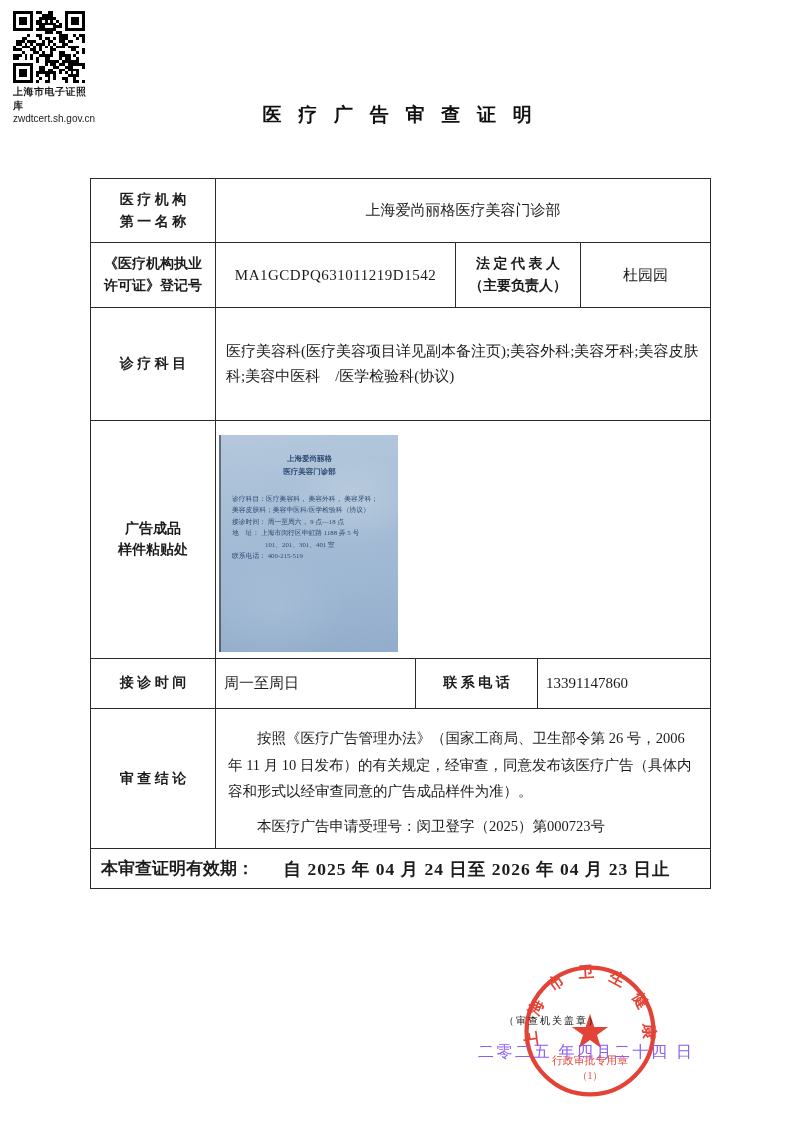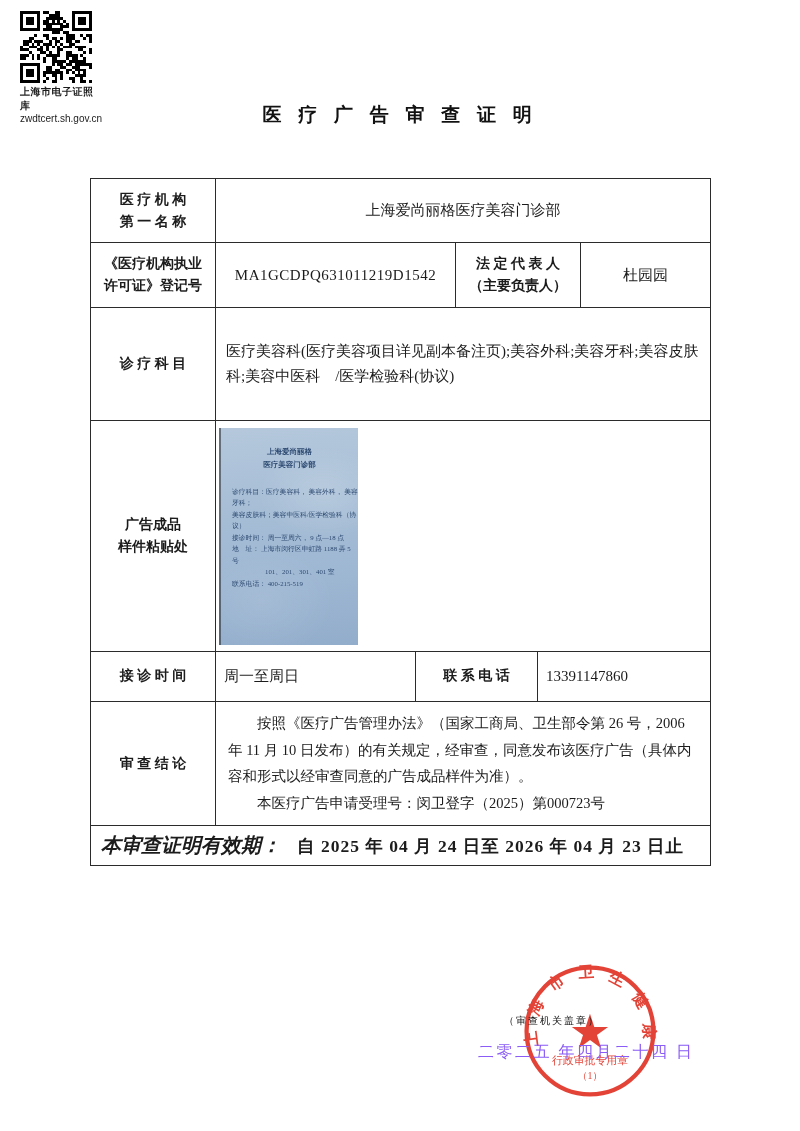--- a/index.html
+++ b/index.html
@@ -3,59 +3,59 @@
 <meta charset="utf-8">
 <style>
   * { margin:0; padding:0; box-sizing:border-box; }
   html,body { background:#ffffff; }
   body {
     width:800px; height:1131px; position:relative; overflow:hidden;
     font-family:"Liberation Serif","DejaVu Serif",serif;
     color:#1c1c1c;
   }
   
-  .qr-block { position:absolute; left:20px; top:11px; width:82px; text-align:left; }
+  .qr-block { position:absolute; left:13px; top:11px; width:82px; text-align:left; }
   .qr-block svg { display:block; }
   .qr-cap1 { font-size:10px; font-weight:700; letter-spacing:.5px; margin-top:2px;
              font-family:"Liberation Sans","DejaVu Sans",sans-serif; }
   .qr-cap2 { font-size:10px; font-family:"Liberation Sans","DejaVu Sans",sans-serif; }
 
   
   .doc-title { position:absolute; top:102px; left:0; width:100%; text-align:center;
                font-size:19px; font-weight:700; letter-spacing:6px; color:#111; }
 
   
   table.cert { position:absolute; left:90px; top:178px; width:620px;
                border-collapse:collapse; table-layout:fixed; }
   table.cert td { border:1px solid #2b2b2b; vertical-align:middle; }
   td.lbl { text-align:center; font-weight:700; font-size:14px; line-height:1.55; padding:10px; }
   td.val { font-size:15px; padding:4px 8px; }
   .center { text-align:center; }
   .mono-id { font-size:15px; letter-spacing:.5px; }
   .subjects { font-size:15px; line-height:1.65; padding:6px 8px 6px 10px; }
   .addr { font-size:15px; }
   .concl { font-size:14.5px; line-height:1.85; padding:8px 12px; }
-  .concl p { text-indent:2em; }
+  .concl p { text-indent:2em;margin-top:8px; }
   
   .validity { display:flex; align-items:center; height:100%; padding:0 10px; }
-  .validity-label { font-weight:700; font-size:20px; white-space:nowrap;font-style:italic; }
+  .validity-label { font-weight:700; font-size:17px; white-space:nowrap; }
   .validity-value { flex:1; text-align:center; font-weight:700; font-size:17.5px;
                     letter-spacing:1px; white-space:nowrap; }
   
   .docno { display:flex; align-items:center; height:100%; padding:0 14px 0 10px;
            justify-content:space-between; }
   .docno-left { display:flex; align-items:center; }
   .docno-label { font-weight:700; font-size:14.5px; white-space:nowrap; }
   .paren { font-size:26px; font-weight:400; line-height:1; position:relative; top:-1px; }
   .paren-inner { display:inline-block; text-align:center; font-size:9px; line-height:1.25;
                  vertical-align:middle; margin:0 1px; }
   .docno-value { font-weight:700; font-size:15.5px; white-space:nowrap; letter-spacing:.5px; }
 
   
-  .sample { position:relative; width:139px; height:217px; margin:7px 0 6px 3px;
+  .sample { position:relative; width:179px; height:217px; margin:14px 0 6px 3px;
             background:
               radial-gradient(120px 90px at 30% 80%, rgba(255,255,255,.10), rgba(0,0,0,0) 60%),
               radial-gradient(100px 70px at 75% 30%, rgba(255,255,255,.18), rgba(0,0,0,0) 65%),
               linear-gradient(175deg,#b5c8dc 0%, #a7bed6 35%, #9db6d2 70%, #92adcb 100%);
             border-left:2px solid rgba(35,40,48,.55);
             color:#2d4a72; }
   .s-head { text-align:center; padding-top:17px; font-size:7.5px; line-height:13px; font-weight:700; }
   .s-body { margin:15px 0 0 11px; font-size:6.8px; line-height:11.5px; }
   .s-ind  { padding-left:33px; }
 

